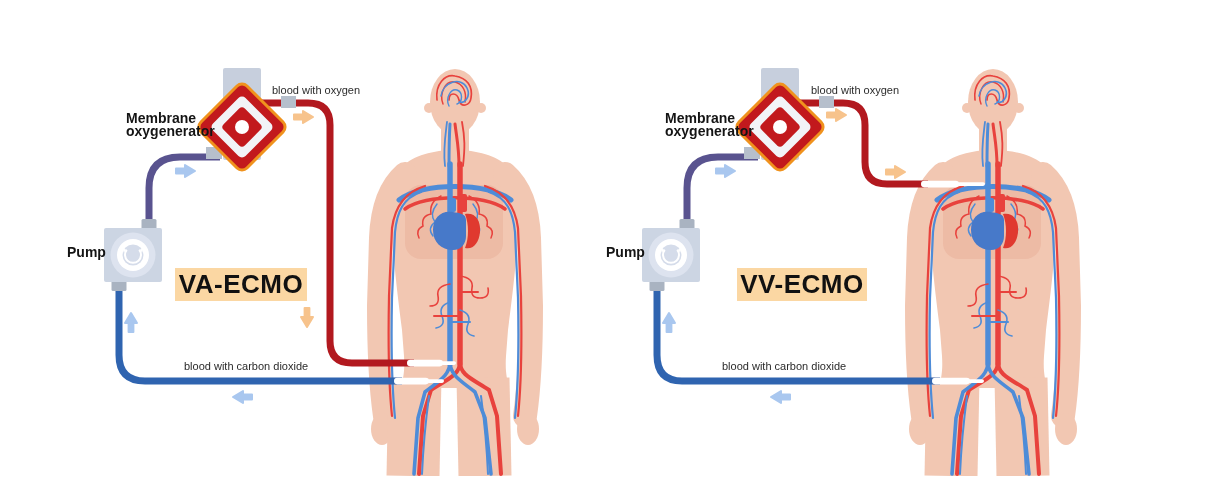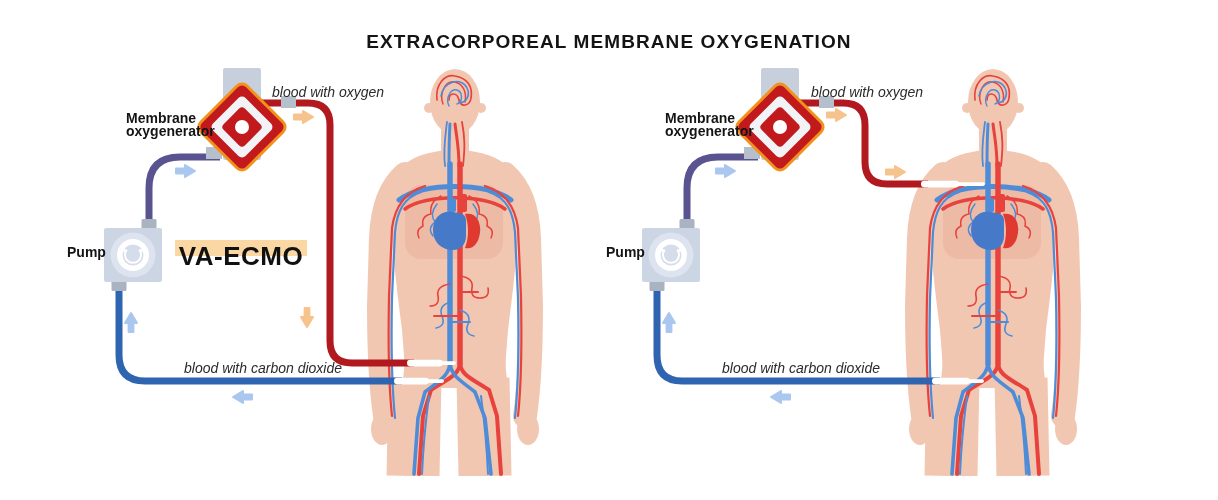--- a/index.html
+++ b/index.html
@@ -1,25 +1,25 @@
 <!DOCTYPE html>
 <html><head>
 <meta charset="utf-8">
 <style>
   html,body{margin:0;padding:0;background:#fff;}
   .canvas{position:relative;width:1218px;height:500px;background:#ffffff;overflow:hidden;
           font-family:"Liberation Sans", sans-serif;}
   .canvas svg{position:absolute;left:0;top:0;}
   .page-title{position:absolute;top:31px;left:0;width:100%;text-align:center;
               font-size:19px;font-weight:bold;letter-spacing:1.1px;color:#141414;}
-  .lbl{position:absolute;font-size:14px;color:#2b2b2b;white-space:nowrap;font-style:italic;}
+  .lbl{position:absolute;font-size:11px;color:#2b2b2b;white-space:nowrap;}
   .lbl-bold{position:absolute;font-size:14px;font-weight:bold;color:#141414;
             line-height:13px;white-space:nowrap;}
   .ecmo-box{position:absolute;background:#fbd7a3;color:#111;font-weight:bold;
-            font-size:26px;letter-spacing:.5px;text-align:center;line-height:33px;height:16px;}
+            font-size:26px;letter-spacing:.5px;text-align:center;line-height:33px;height:33px;margin-top:28px;}
 </style>
 </head>
 <body>
 
 <div class="canvas">
 
 <svg width="1218" height="500" viewBox="0 0 1218 500">
   <defs>
     <path id="flowArrow" d="M0,-2.4 L9,-2.4 L9,-6 L19,0 L9,6 L9,2.4 L0,2.4 Z"></path>
 
@@ -183,32 +183,32 @@
     <g stroke-linejoin="round" stroke-width="2">
       <use href="#flowArrow" transform="translate(716,171)" fill="#a9c7ef" stroke="#a9c7ef"></use>
       <use href="#flowArrow" transform="translate(827,115)" fill="#f7c38c" stroke="#f7c38c"></use>
       <use href="#flowArrow" transform="translate(886,172)" fill="#f7c38c" stroke="#f7c38c"></use>
       <use href="#flowArrow" transform="translate(669,332) rotate(-90)" fill="#a9c7ef" stroke="#a9c7ef"></use>
       <use href="#flowArrow" transform="translate(790,397) rotate(180)" fill="#a9c7ef" stroke="#a9c7ef"></use>
     </g>
   </g>
 </svg>
 
-  <div class="page-title">EXTRACORPOREAL MEMBRANE OXYGENATION</div>
 
   <div class="lbl-bold" style="left:126px;top:112px;">
     <div>Membrane</div>
     <div>oxygenerator</div>
   </div>
   <div class="lbl" style="left:272px;top:84px;">blood with oxygen</div>
   <div class="lbl-bold" style="left:67px;top:246px;">Pump</div>
   <div class="ecmo-box" style="left:175px;top:240px;width:132px;">VA-ECMO</div>
   <div class="lbl" style="left:184px;top:360px;">blood with carbon dioxide</div>
 
   <div class="lbl-bold" style="left:665px;top:112px;">
     <div>Membrane</div>
     <div>oxygenerator</div>
   </div>
   <div class="lbl" style="left:811px;top:84px;">blood with oxygen</div>
   <div class="lbl-bold" style="left:606px;top:246px;">Pump</div>
+  <div class="ecmo-box" style="left:737px;top:240px;width:130px;">VV-ECMO</div>
   <div class="lbl" style="left:722px;top:360px;">blood with carbon dioxide</div>
 
 </div>
 
 </body></html>

